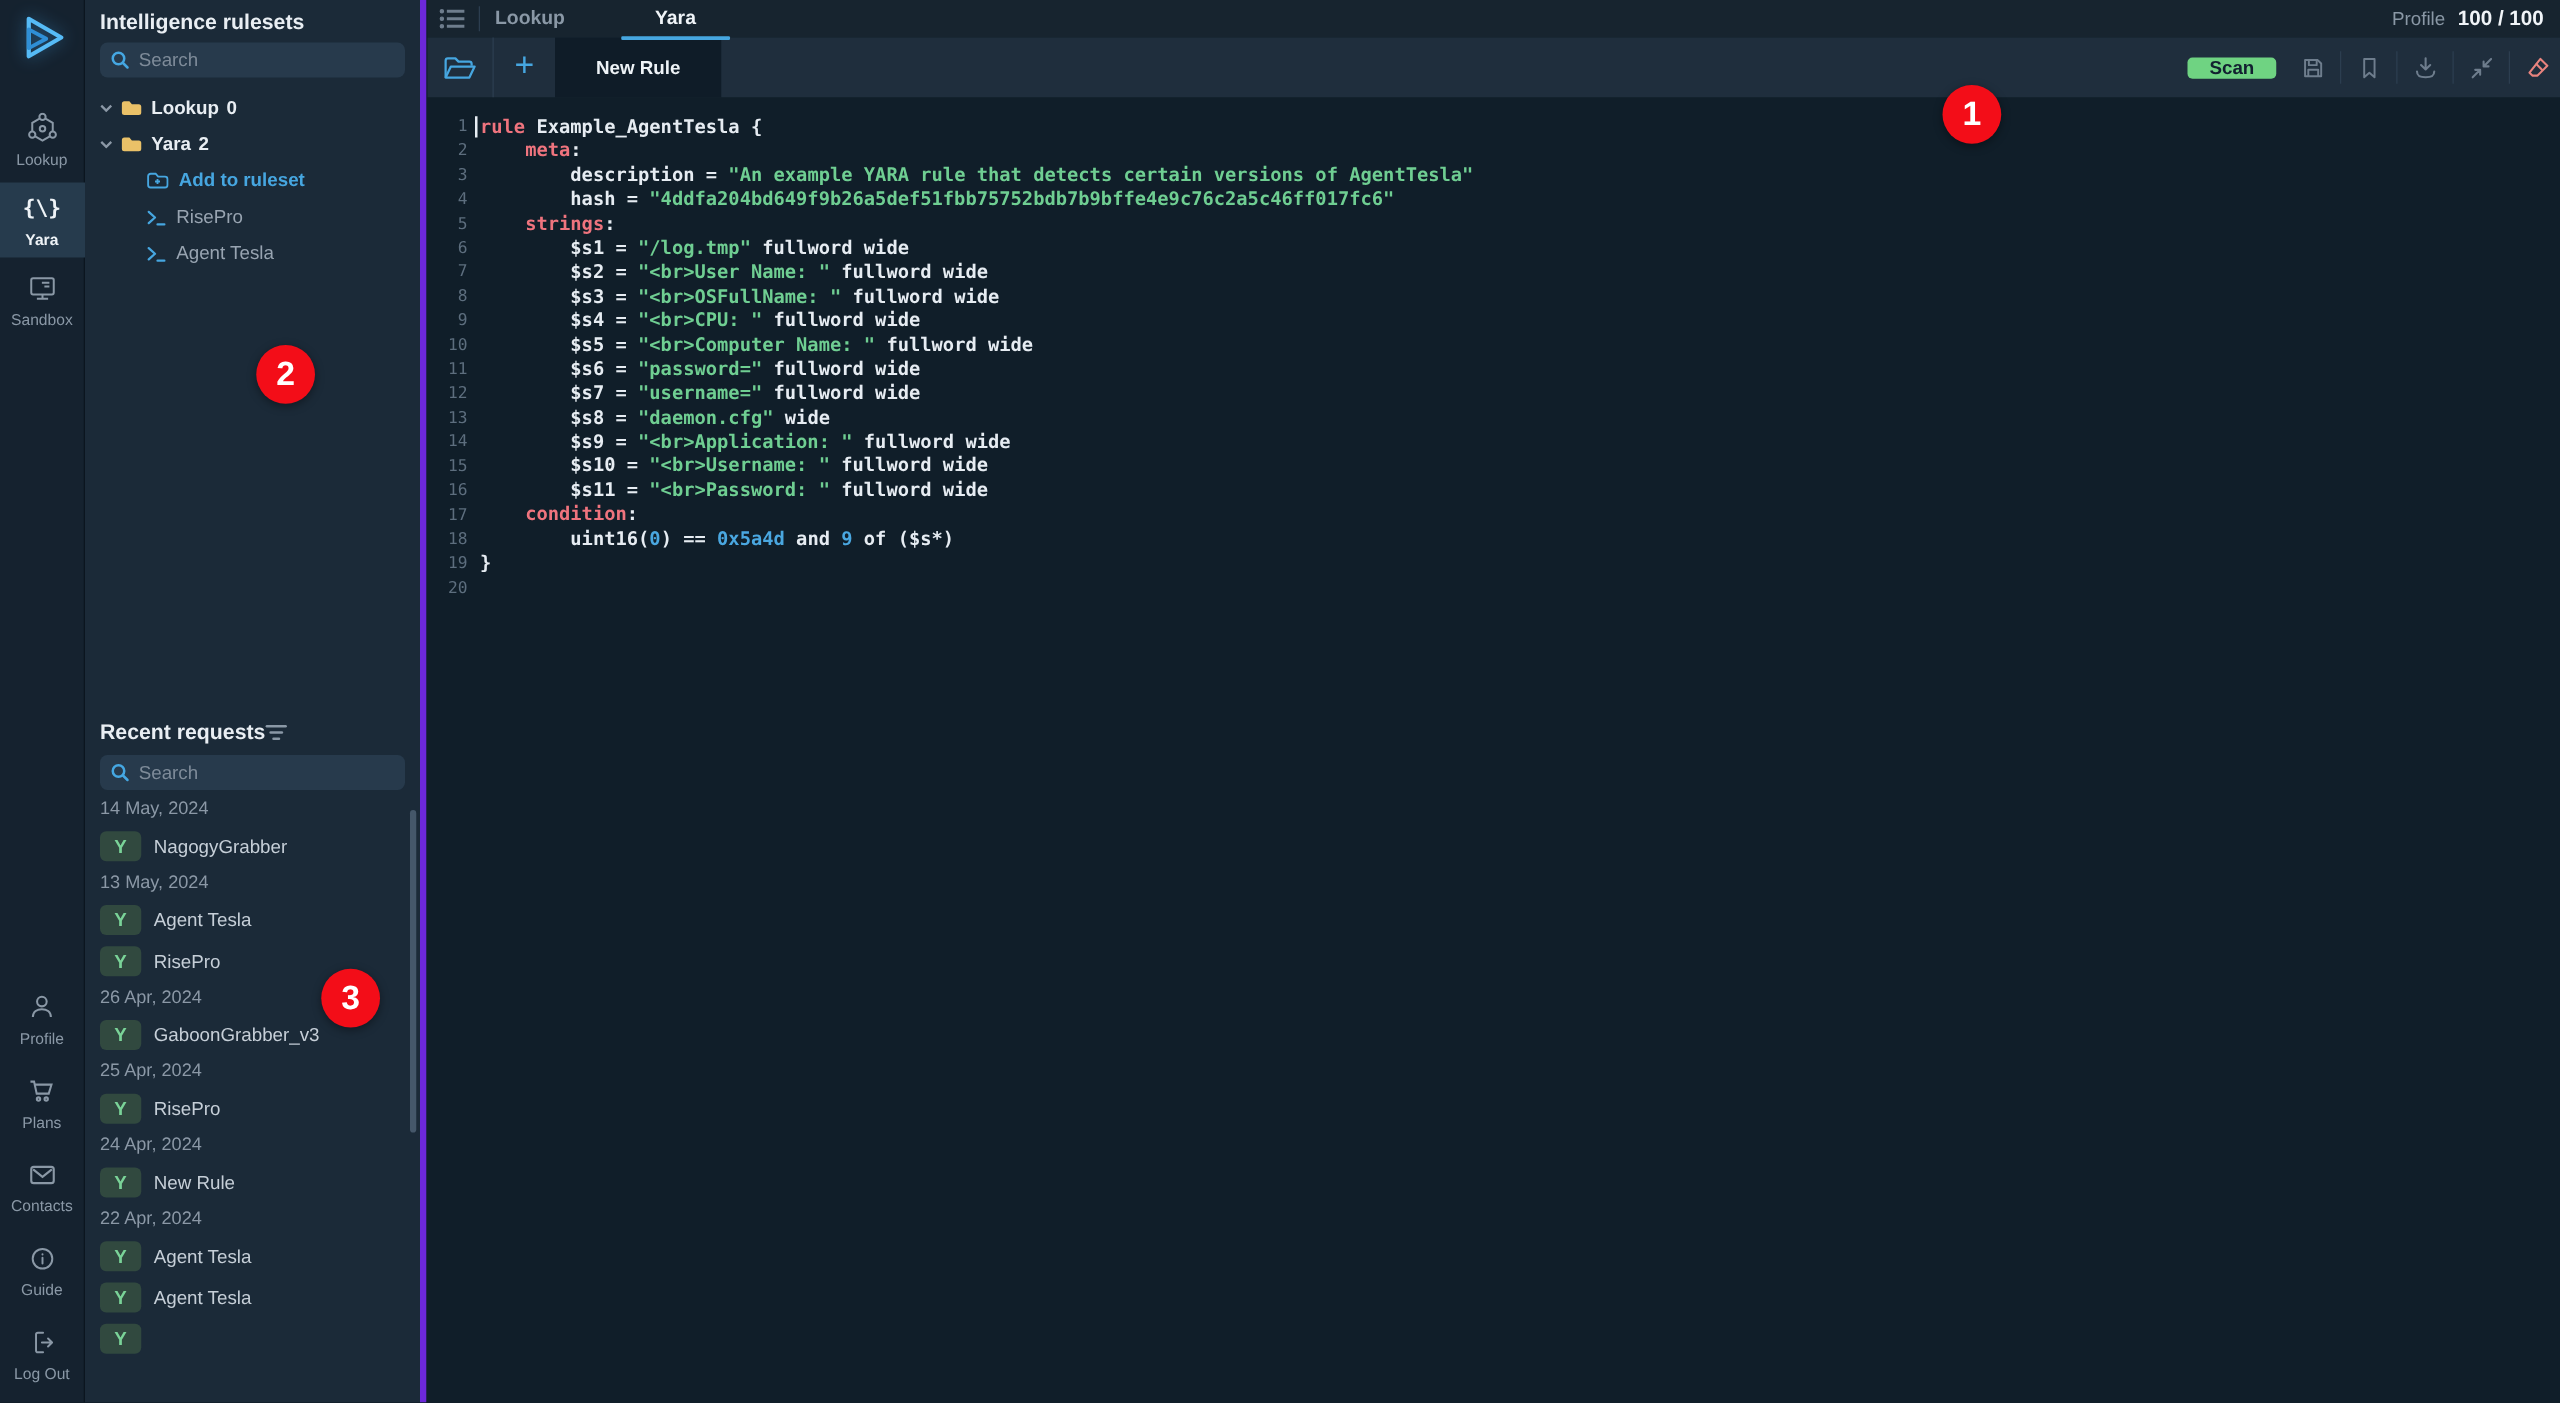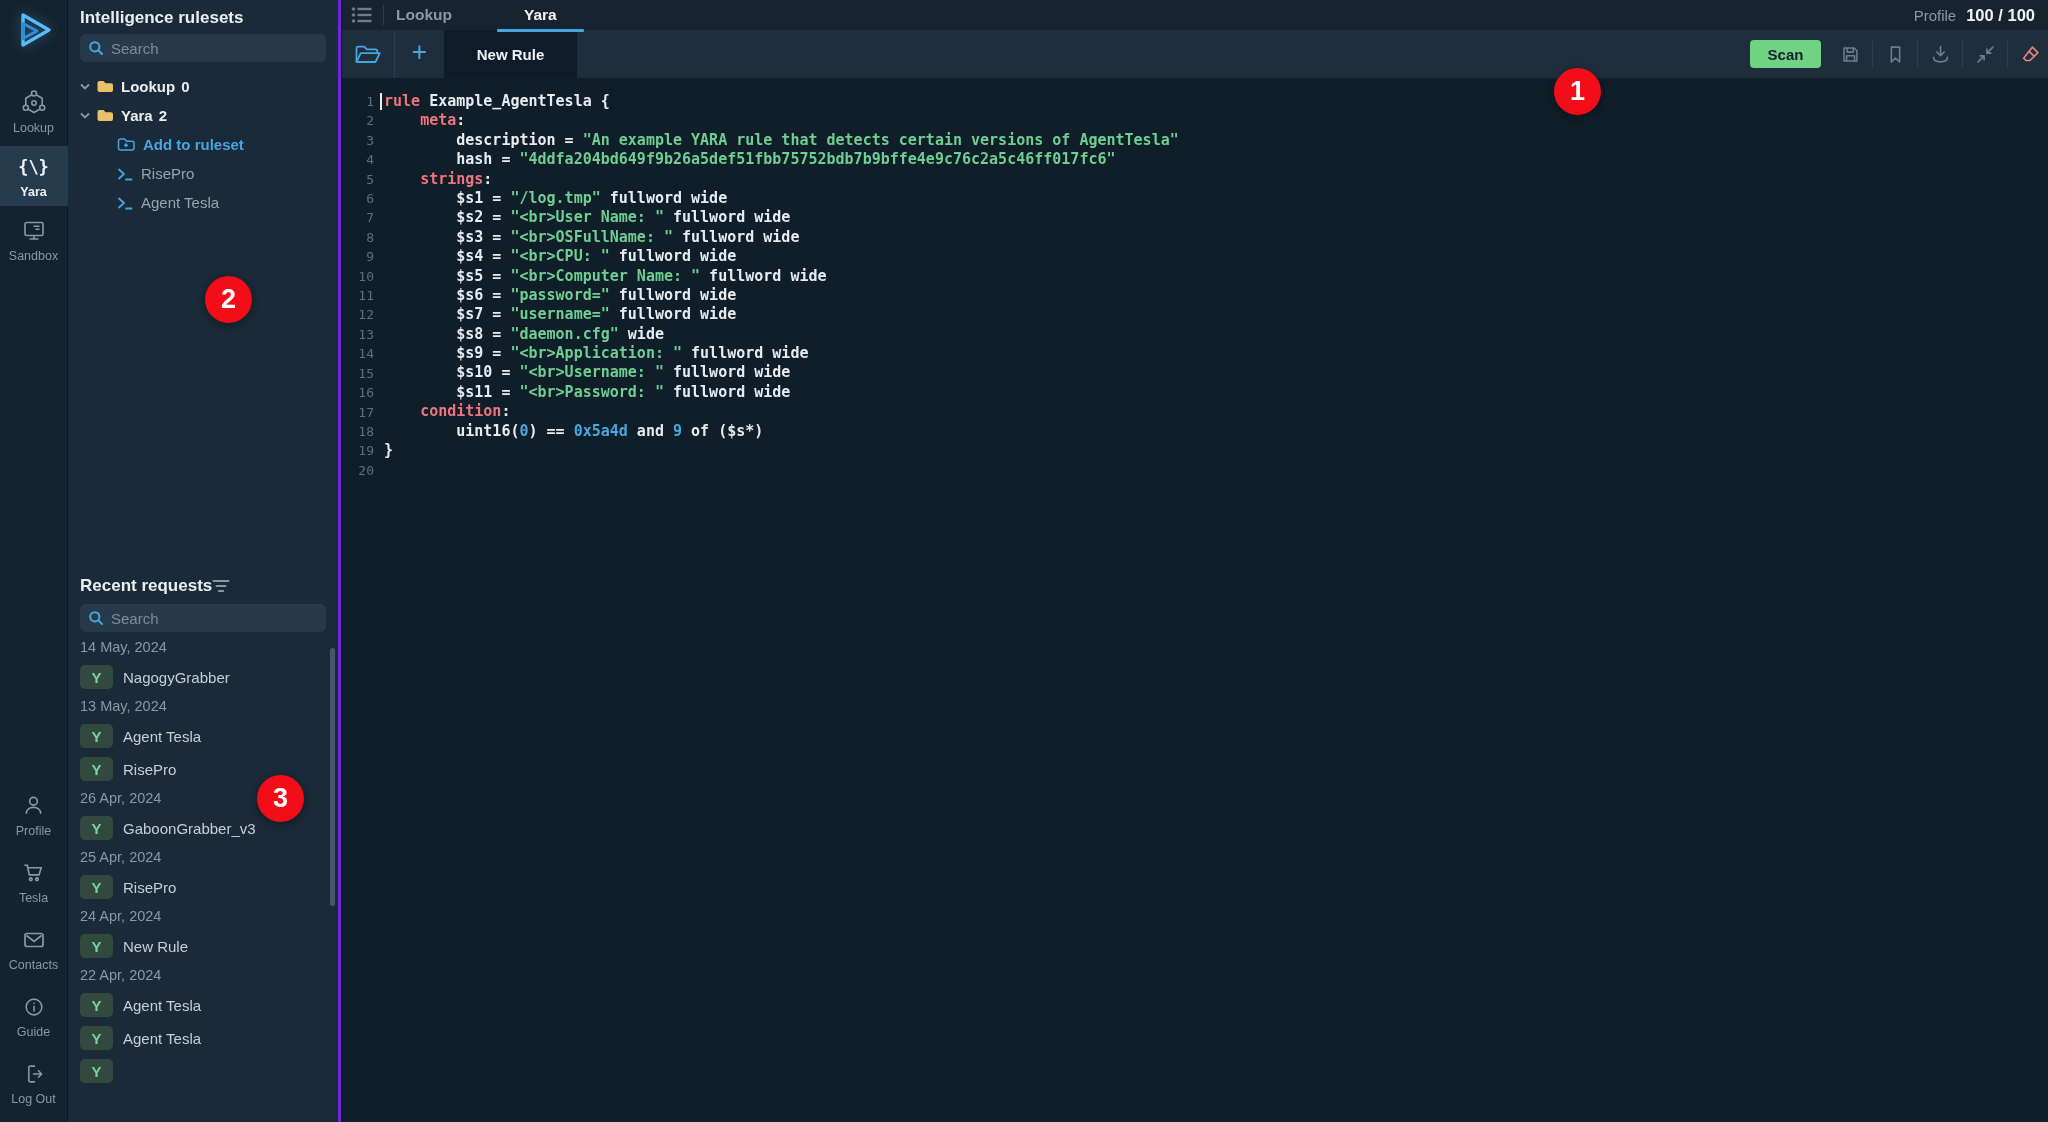--- a/index.html
+++ b/index.html
@@ -27,21 +27,21 @@
   .rail-item .rail-label { font-size:12.5px; margin-top:5px; color:#8a98a6; }
   .rail-item.active { background:#263b4d; }
   .rail-item.active .rail-label { color:#eef3f7; font-weight:bold; }
   .rail-icon { height:26px; display:flex; align-items:center; justify-content:center; }
   .yara-glyph { font-family:"DejaVu Sans Mono", monospace; font-size:17px; color:#eef3f7; font-weight:bold; }
   .rail-spacer { flex:1; }
   .rail-bottom .rail-item { height:56px; margin-bottom:11px; }
   
   .panel {
     position:absolute; left:68px; top:0; width:273px; height:1122px;
-    background:#1b2a38; border-right:3px solid #6d28d9; z-index:2; overflow:hidden;
+    background:#1b2a38; border-right:5px solid #6d28d9; z-index:2; overflow:hidden;
   }
   .panel-title { font-size:17px; font-weight:bold; color:#e9eef3; }
   .rulesets-title { position:absolute; top:8px; left:12px; }
   .search-box {
     position:relative; height:28px; background:#273a4c; border-radius:6px;
     display:flex; align-items:center; padding:0 8px; cursor:text;
   }
   .search-box svg { flex:0 0 auto; margin-right:7px; }
   .search-box input {
     background:transparent; border:none; outline:none; width:100%;
@@ -102,21 +102,21 @@
   }
   .tb-cell { width:52px; height:48px; display:flex; align-items:center; justify-content:center; cursor:pointer; }
   .tb-divider { width:1px; height:48px; background:#2c3e50; }
   .tb-plus { font-size:27px; font-weight:300; color:#46a6e0; padding-bottom:3px; width:49px; }
   .editor-tab {
     width:133px; height:48px; background:#0f1c28; color:#eef3f7;
     font-size:15px; font-weight:bold; display:flex; align-items:center; justify-content:center;
     cursor:pointer;
   }
   .scan-btn {
-    width:71px; height:28px; border:none; border-radius:4px; background:#6fd382;
+    width:71px; height:17px; border:none; border-radius:4px; background:#6fd382;
     color:#122130; font-family:"Liberation Sans", sans-serif; font-size:15px; font-weight:bold;
     cursor:pointer; margin-right:17px;
   }
   .tool-icon { width:24px; height:24px; display:flex; align-items:center; justify-content:center; cursor:pointer; }
   .tool-divider { width:1px; height:26px; background:#2c3e50; margin:0 10px; }
   .tool-last { margin-right:6px; }
   
   .editor { position:absolute; top:78px; left:0; right:0; bottom:0; background:#101e29; display:flex; padding-top:14px; cursor:text; }
   .gutter {
     width:32px; text-align:right; flex:0 0 auto;
@@ -194,21 +194,21 @@
       <span class="rail-label">Profile</span>
     </div>
     <div class="rail-item">
       <span class="rail-icon">
         <svg width="25" height="25" viewBox="0 0 26 26" fill="none" stroke="#8a98a6" stroke-width="1.7">
           <path d="M3.5 5.5 h3 l2.2 10 h10 l2.3-7.5 H7.3"></path>
           <circle cx="10.2" cy="20" r="1.4"></circle>
           <circle cx="16.6" cy="20" r="1.4"></circle>
         </svg>
       </span>
-      <span class="rail-label">Tesla</span>
+      <span class="rail-label">Plans</span>
     </div>
     <div class="rail-item">
       <span class="rail-icon">
         <svg width="26" height="26" viewBox="0 0 26 26" fill="none" stroke="#8a98a6" stroke-width="1.7">
           <rect x="4" y="6.5" width="18" height="13" rx="2"></rect>
           <path d="M5.5 8.5 l7.5 6 l7.5-6"></path>
         </svg>
       </span>
       <span class="rail-label">Contacts</span>
     </div>

